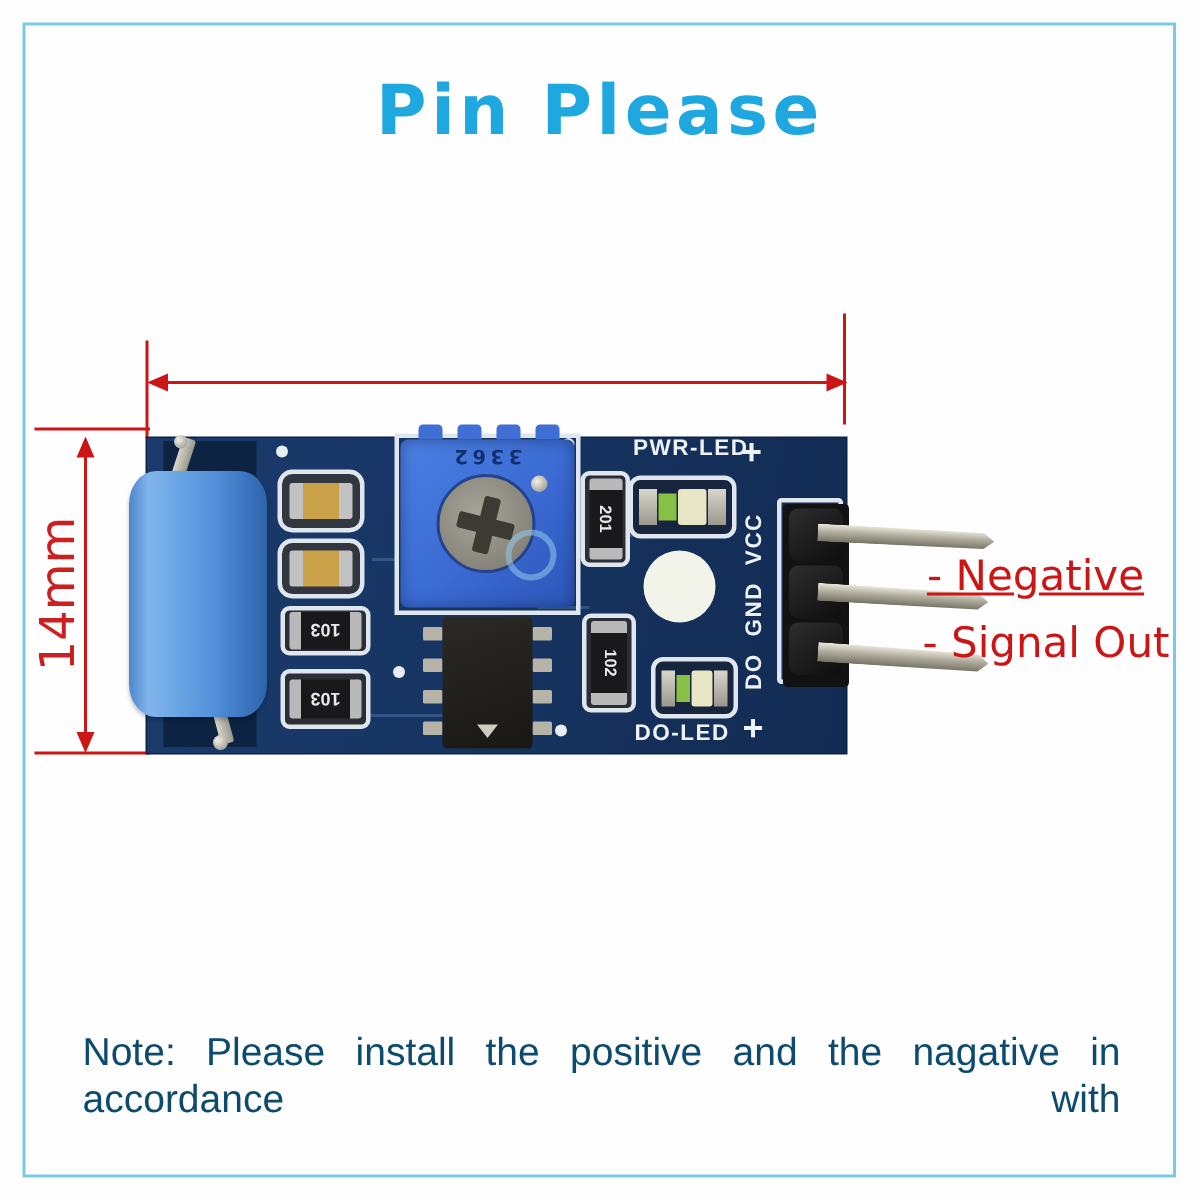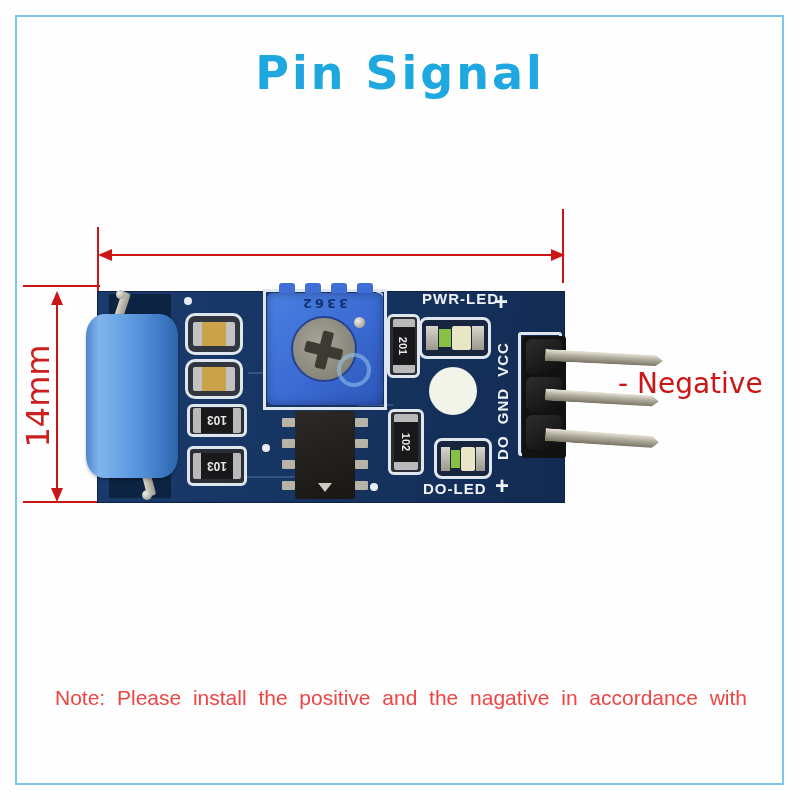--- a/index.html
+++ b/index.html
@@ -83,32 +83,32 @@
   .hdr-outline{border:3px solid #dfe6ee;box-sizing:border-box;border-radius:3px;}
   .hdr{background:#121212;border-radius:3px;}
   .hdr-seg{margin:3px 4px;height:35px;background:linear-gradient(145deg,#2e2e2e,#0d0d0d);border-radius:6px;}
   .hpin{background:linear-gradient(180deg,#ece9dc 0%,#b3af a0 45%,#757162 100%);
         background:linear-gradient(180deg,#ece9dc 0%,#b0ac9e 45%,#757162 100%);
         clip-path:polygon(0 0,94% 6%,100% 50%,94% 94%,0 100%);}
 
   .pin-label{color:#cc1616;font-size:28px;white-space:nowrap;}
 
   
-  .note{left:55px;width:692px;color:#ef4444;font-family:"Liberation Sans",sans-serif;font-size:21px;}
+  .note{left:55px;width:692px;color:#0c4a6e;font-family:"Liberation Sans",sans-serif;font-size:26px;}
   .note.l1{top:686px;text-align:justify;text-align-last:justify;}
   .note.l2{top:726px;word-spacing:6px;}
 </style>
 </head>
 <body>
 
 <div id="page">
 
   <div class="abs frame"></div>
 
-  <div class="abs title">Pin Signal</div>
+  <div class="abs title">Pin Please</div>
 
   <div class="abs red-line" style="left:100px;top:254px;width:463px;height:2px;"></div>
   <div class="abs arrow arrow-left" style="left:98px;top:249px;"></div>
   <div class="abs arrow arrow-right" style="left:551px;top:249px;"></div>
   <div class="abs red-line" style="left:97px;top:227px;width:2px;height:65px;"></div>
   <div class="abs red-line" style="left:562px;top:209px;width:2px;height:74px;"></div>
 
   <div class="abs dim-label" style="left:-22px;top:377px;width:120px;text-align:center;transform:rotate(-90deg);">14mm</div>
   <div class="abs red-line" style="left:56px;top:294px;width:2px;height:198px;"></div>
   <div class="abs arrow arrow-up" style="left:51px;top:291px;"></div>
@@ -218,17 +218,18 @@
       <div class="hdr-seg"></div>
       <div class="hdr-seg"></div>
       <div class="hdr-seg"></div>
     </div>
   </div>
 
   <div class="abs hpin" style="left:545px;top:352px;width:118px;height:12px;transform:rotate(3deg);"></div>
   <div class="abs hpin" style="left:545px;top:392px;width:114px;height:12px;transform:rotate(3.5deg);"></div>
   <div class="abs hpin" style="left:545px;top:432px;width:114px;height:13px;transform:rotate(4deg);"></div>
 
-  <div class="abs pin-label" style="left:618px;top:367px;">- Negative</div>
+  <div class="abs pin-label" style="left:618px;top:367px;text-decoration:underline;">- Negative</div>
+  <div class="abs pin-label" style="left:615px;top:412px;">- Signal Out</div>
 
   <div class="abs note l1">Note: Please install the positive and the nagative in accordance with</div>
 
 </div>
 
 </body></html>

